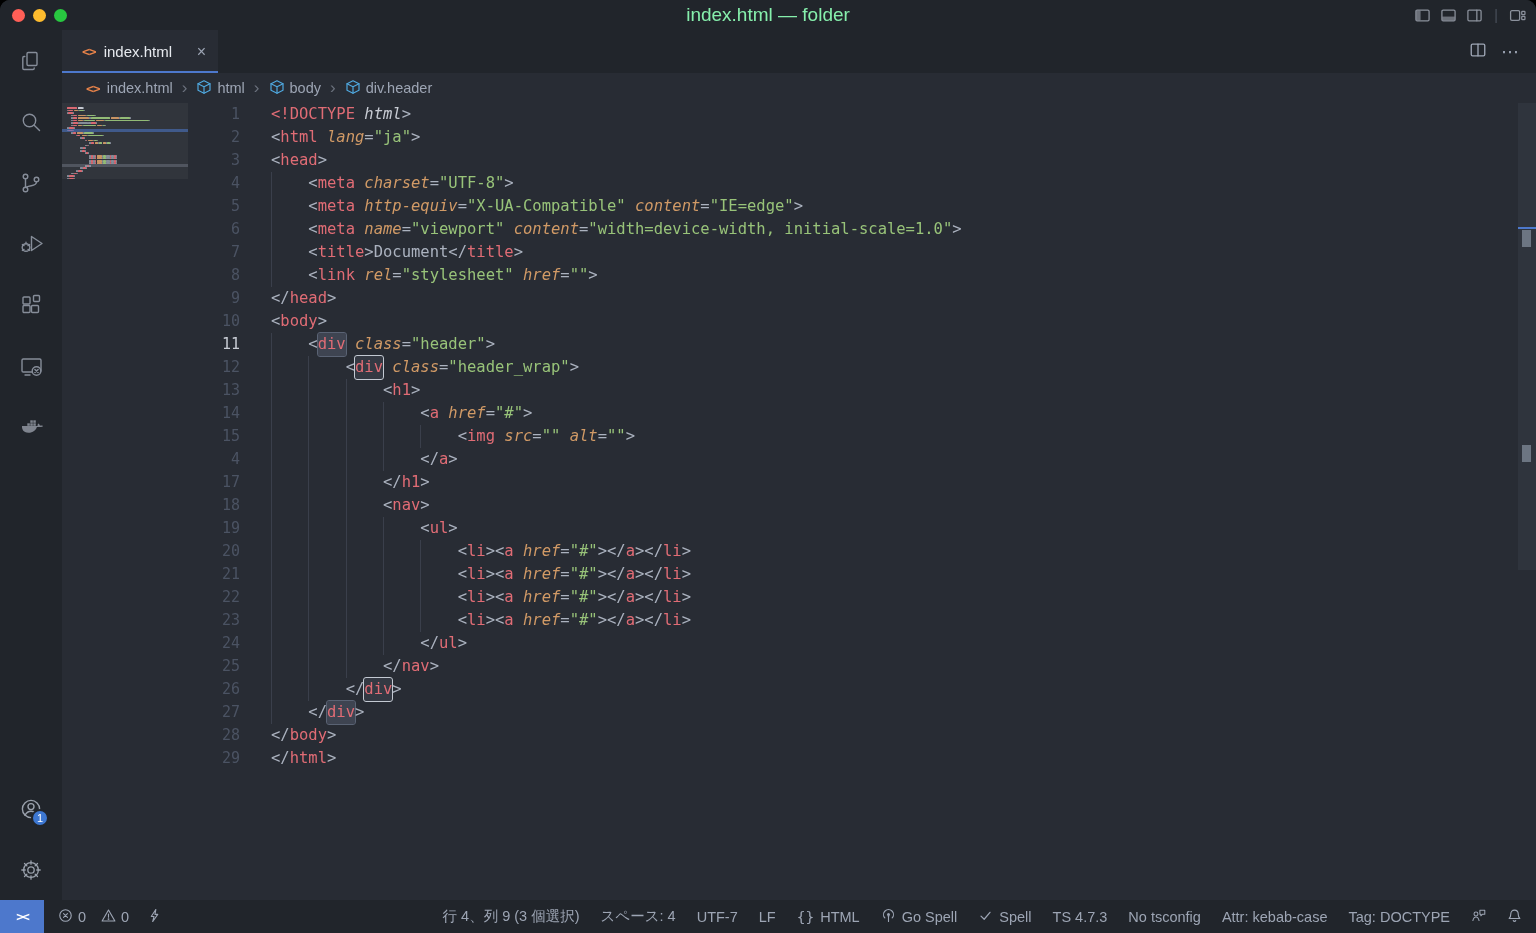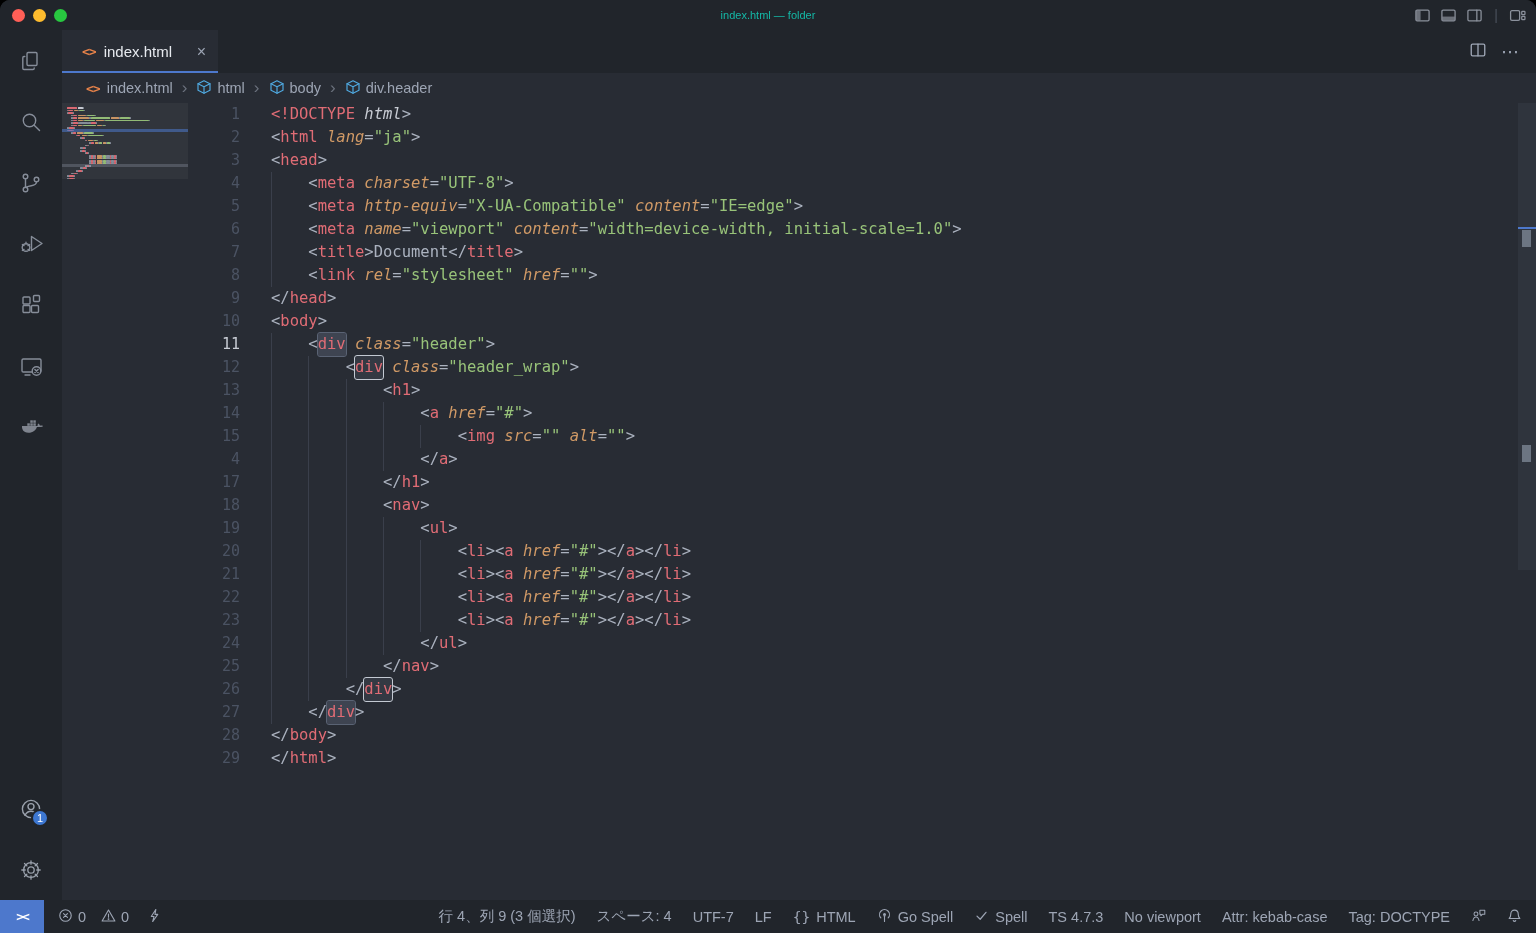--- a/index.html
+++ b/index.html
@@ -5,21 +5,21 @@
   * { margin:0; padding:0; box-sizing:border-box; }
   html,body { background:#000; width:1536px; height:933px; overflow:hidden; }
   body { font-family:"Liberation Sans","DejaVu Sans",sans-serif; }
   .app { width:1536px; height:933px; display:flex; flex-direction:column; border-radius:10px 10px 0 0; overflow:hidden; background:#282c34; }
 
   
   .titlebar { height:30px; flex:0 0 30px; background:#21252b; position:relative; display:flex; align-items:center; }
   .traffic { display:flex; gap:8px; margin-left:12px; }
   .tl { width:13px; height:13px; border-radius:50%; }
   .tl.r{background:#ff5f57}.tl.y{background:#febc2e}.tl.g{background:#28c840}
-  .win-title { position:absolute; left:0; right:0; text-align:center; color:#14b8a6; font-size:11px; pointer-events:none; }
+  .win-title { position:absolute; left:0; right:0; text-align:center; color:#86efac; font-size:19px; pointer-events:none; }
   .tb-icons { margin-left:auto; display:flex; align-items:center; gap:9px; padding-right:10px; }
   .tb-icons svg { display:block; }
   .tb-sep { color:#4a505c; font-size:14px; margin:0 2px; }
 
   
   .main { flex:1; display:flex; min-height:0; }
   .activitybar { flex:0 0 62px; background:#21252b; display:flex; flex-direction:column; align-items:center; }
   .ab-top { display:flex; flex-direction:column; }
   .ab-item { width:62px; height:61px; display:flex; align-items:center; justify-content:center; position:relative; }
   .ab-bottom { margin-top:auto; display:flex; flex-direction:column; }
@@ -501,21 +501,21 @@
         <div class="st-item">
           <span><svg width="15" height="15" viewBox="0 0 16 16" fill="none" stroke="#9da5b4" stroke-width="1.3" stroke-linecap="round" stroke-linejoin="round">
               <path d="M3.2 8.6 L6.6 12 L12.8 4.6"></path>
             </svg></span>
           <span>Spell</span>
         </div>
         <div class="st-item">
           <span>TS 4.7.3</span>
         </div>
         <div class="st-item">
-          <span>No viewport</span>
+          <span>No tsconfig</span>
         </div>
         <div class="st-item">
           <span>Attr: kebab-case</span>
         </div>
         <div class="st-item">
           <span>Tag: DOCTYPE</span>
         </div>
         <div class="st-item">
           <span><svg width="15" height="15" viewBox="0 0 16 16" fill="none" stroke="#9da5b4" stroke-width="1.1" stroke-linecap="round" stroke-linejoin="round">
               <circle cx="5.3" cy="6.4" r="2.1"></circle>

